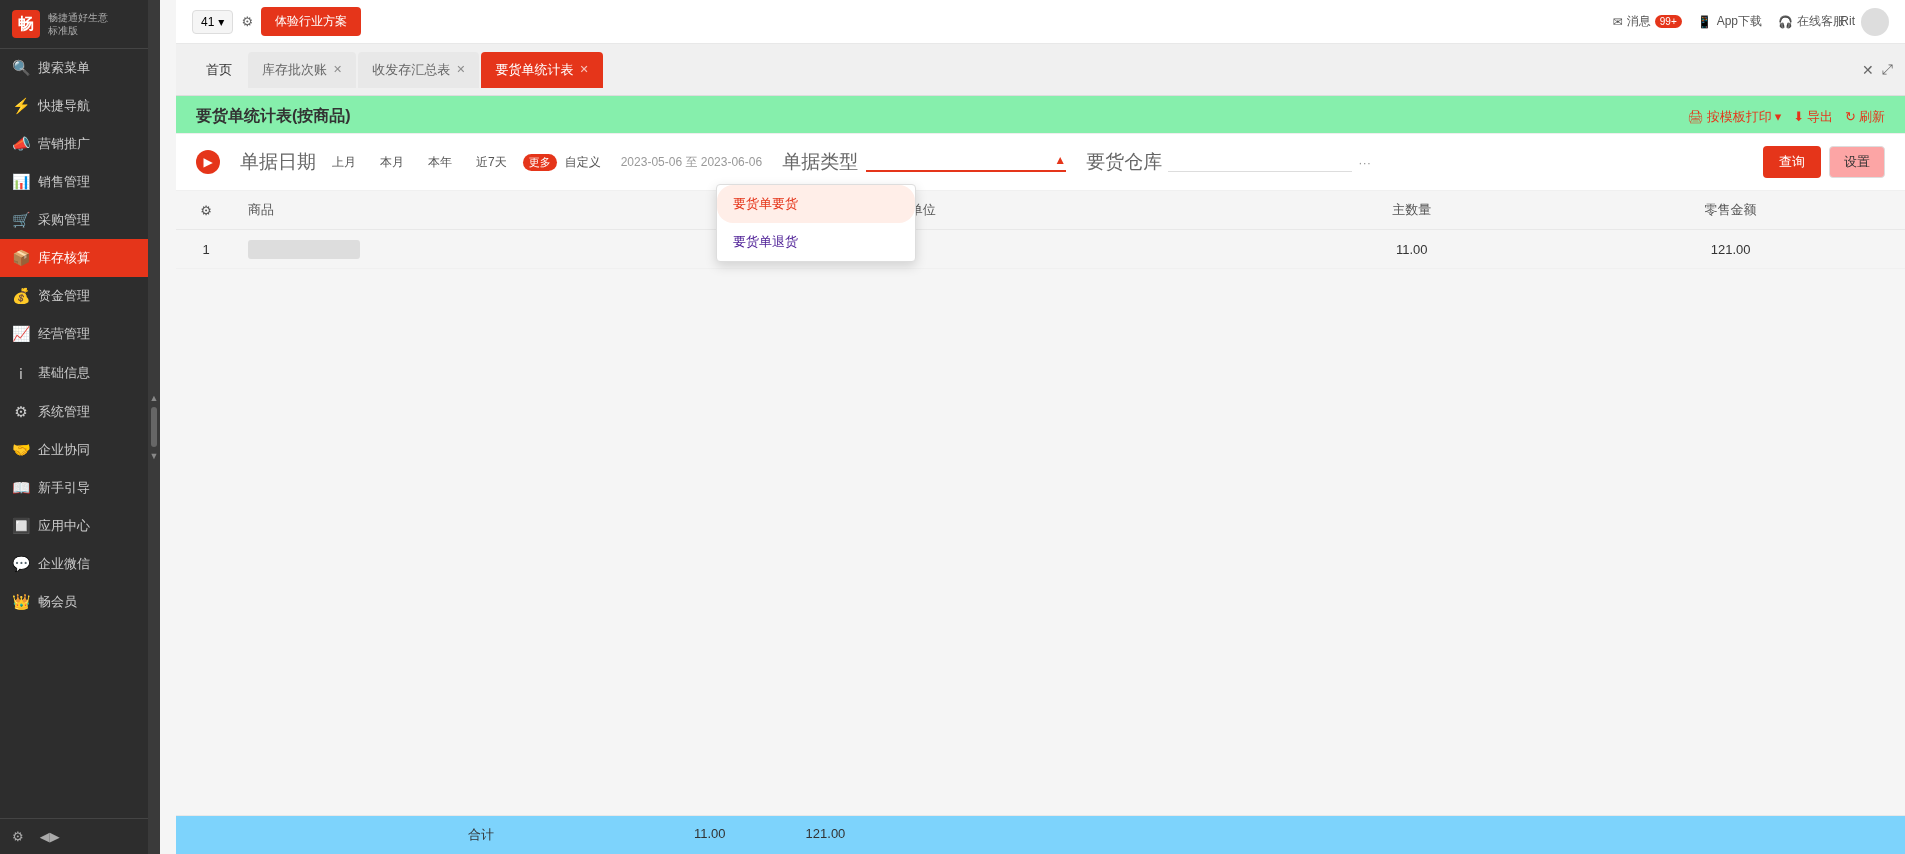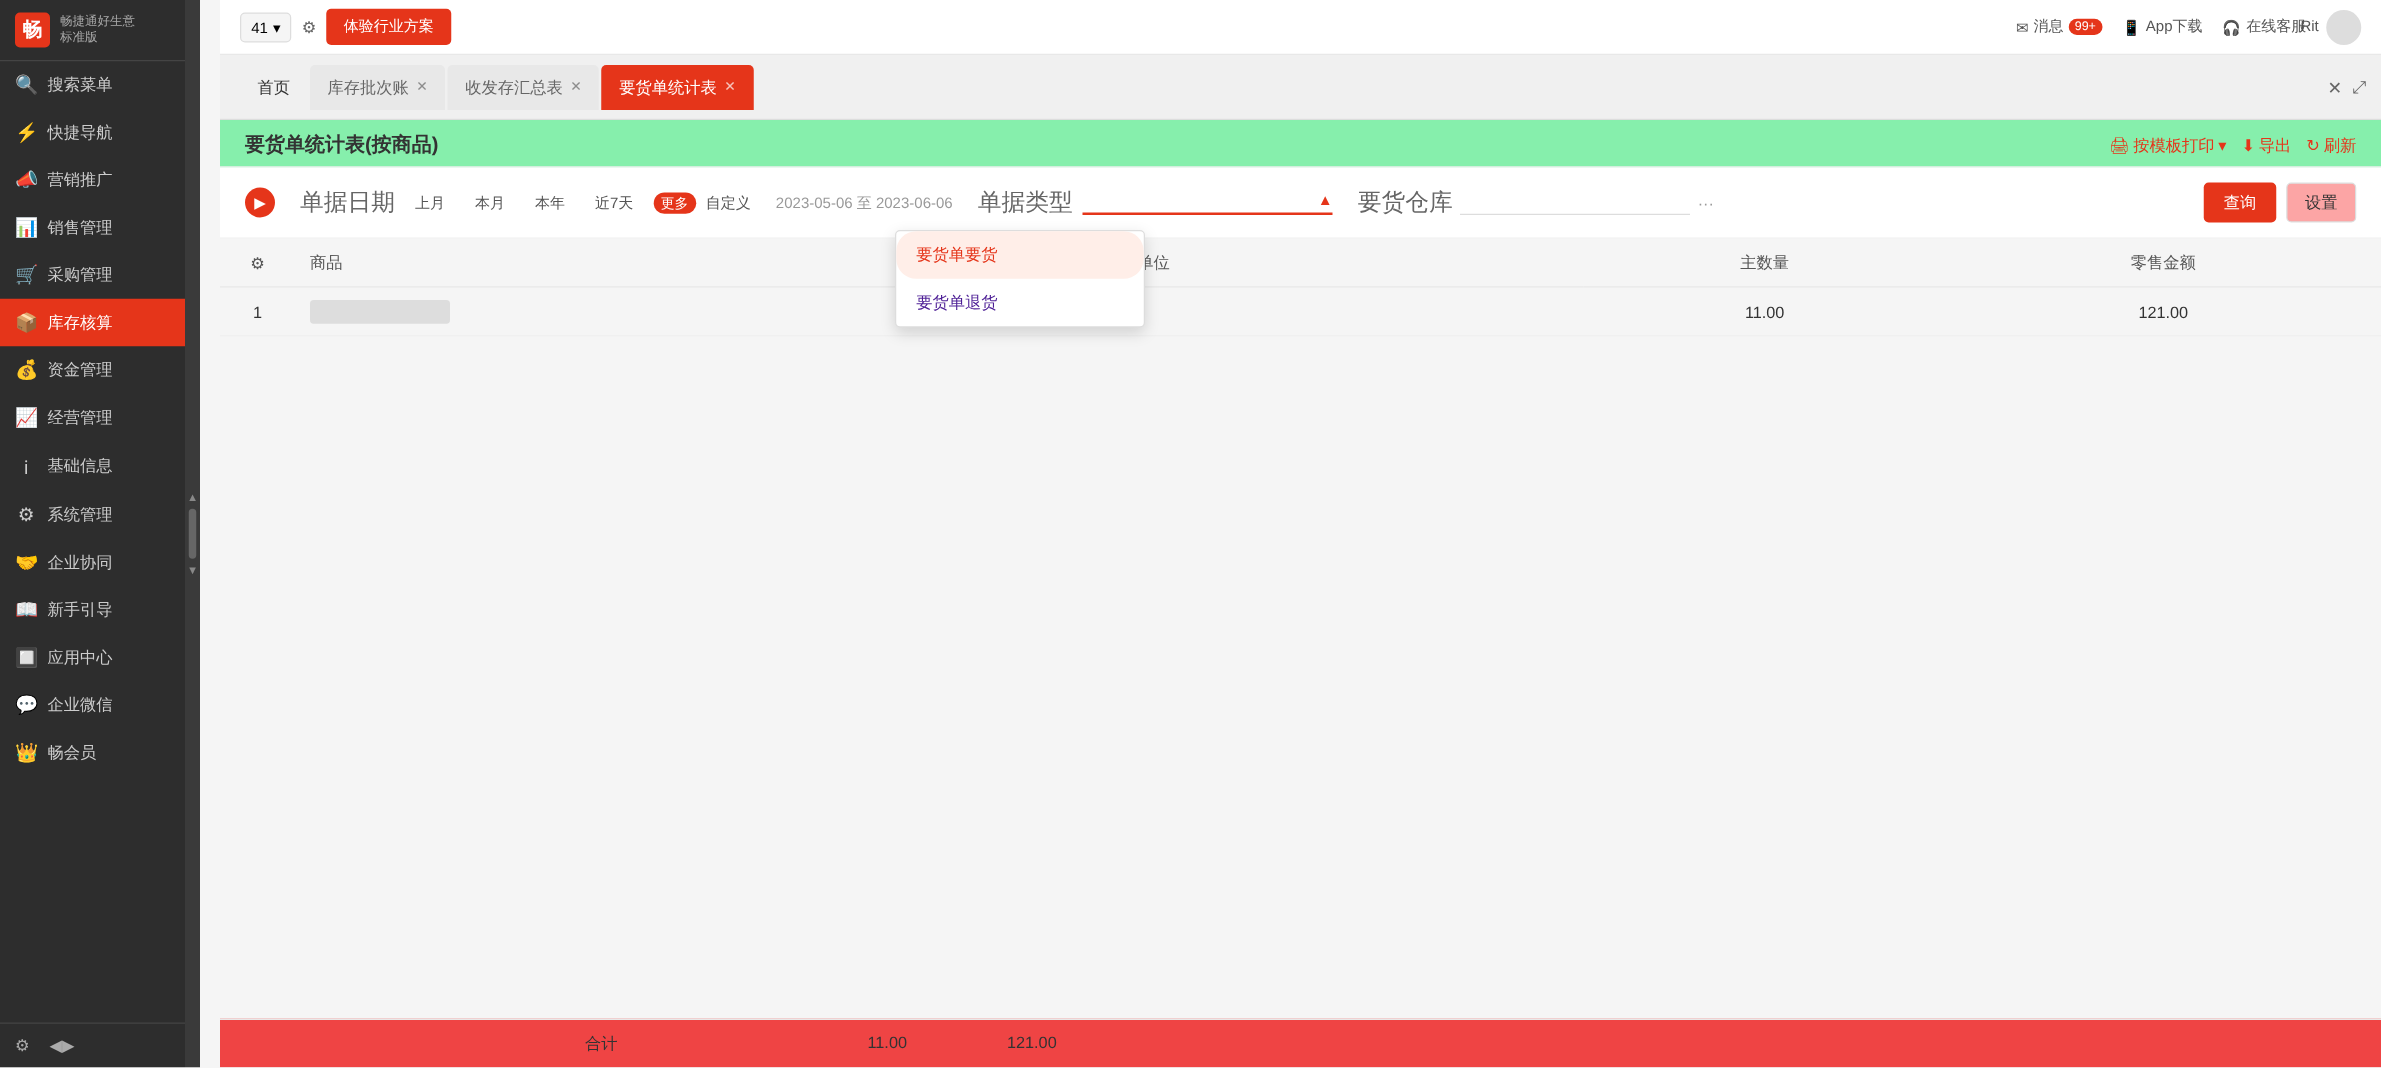--- a/index.html
+++ b/index.html
@@ -74,21 +74,21 @@
     
     .table-area { padding: 0; }
     table { width: 100%; border-collapse: collapse; }
     thead tr { background: #f5f5f5; }
     th { padding: 10px 12px; text-align: left; font-size: 13px; color: #555; border-bottom: 1px solid #e8e8e8; font-weight: normal; }
     th.center, td.center { text-align: center; }
     td { padding: 10px 12px; font-size: 13px; color: #333; border-bottom: 1px solid #f0f0f0; }
     .blurred { background: #ddd; border-radius: 3px; color: transparent; user-select: none; }
 
     
-    .table-footer { background: #ef4444; padding: 10px 12px; display: flex; gap: 40px; border-top: 1px solid #e8e8e8; }
+    .table-footer { background: #7dd3fc; padding: 10px 12px; display: flex; gap: 40px; border-top: 1px solid #e8e8e8; }
     .footer-cell { font-size: 13px; color: #333; }
   </style>
 </head>
 <body>
 
 <div class="sidebar">
   <div class="sidebar-header">
     <div class="sidebar-logo">畅</div>
     <div class="sidebar-title">
       <span>畅捷通好生意</span>

